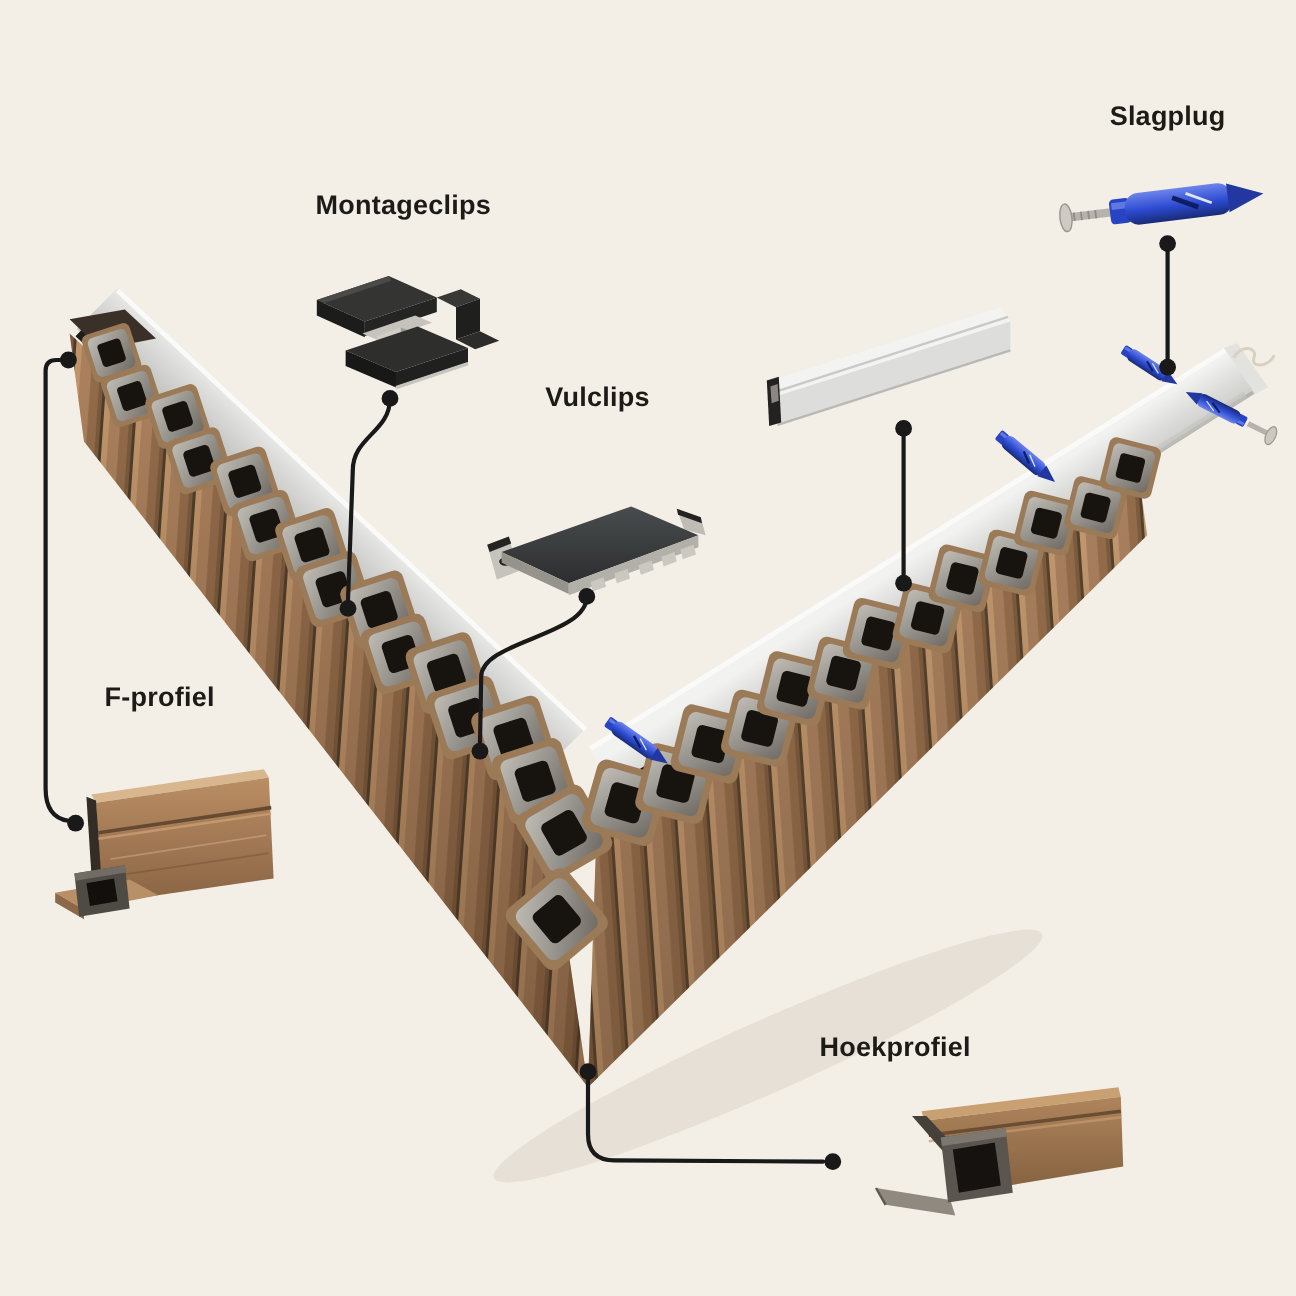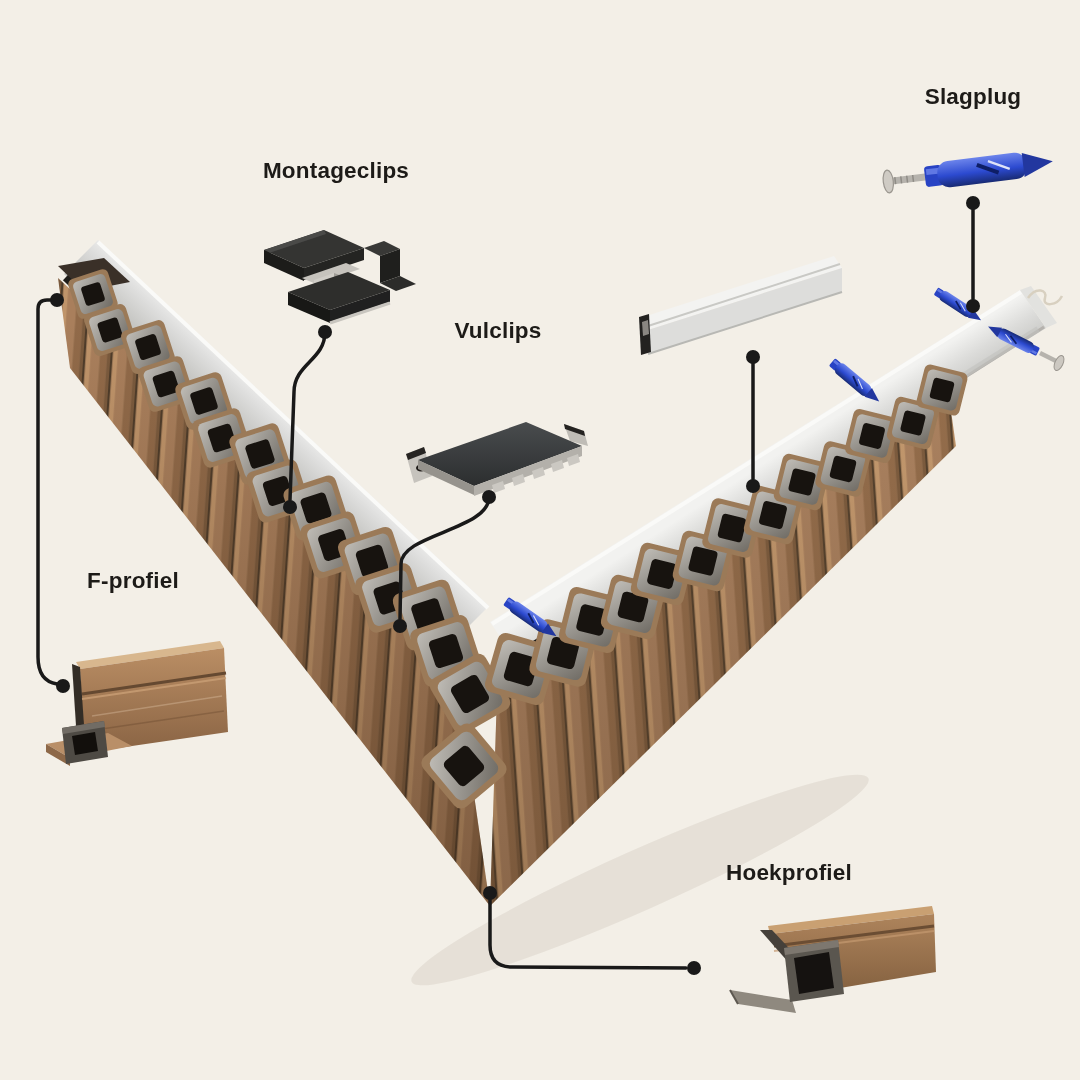--- a/index.html
+++ b/index.html
@@ -278,14 +278,14 @@
         <circle cx="973" cy="306" r="7"></circle>
     <circle cx="490" cy="893" r="7"></circle>
         <circle cx="694" cy="968" r="7"></circle>
   </g>
 </svg>
 
   <div class="label" style="left:973px;top:97px">Slagplug</div>
   <div class="label" style="left:336px;top:171px">Montageclips</div>
   <div class="label" style="left:498px;top:331px">Vulclips</div>
   <div class="label" style="left:133px;top:581px">F-profiel</div>
-  <div class="label" style="left:789px;top:873px">Hoekprofiel</div>
+  <div class="label" style="left:746px;top:873px">Hoekprofiel</div>
 </div>
 
 </body></html>

